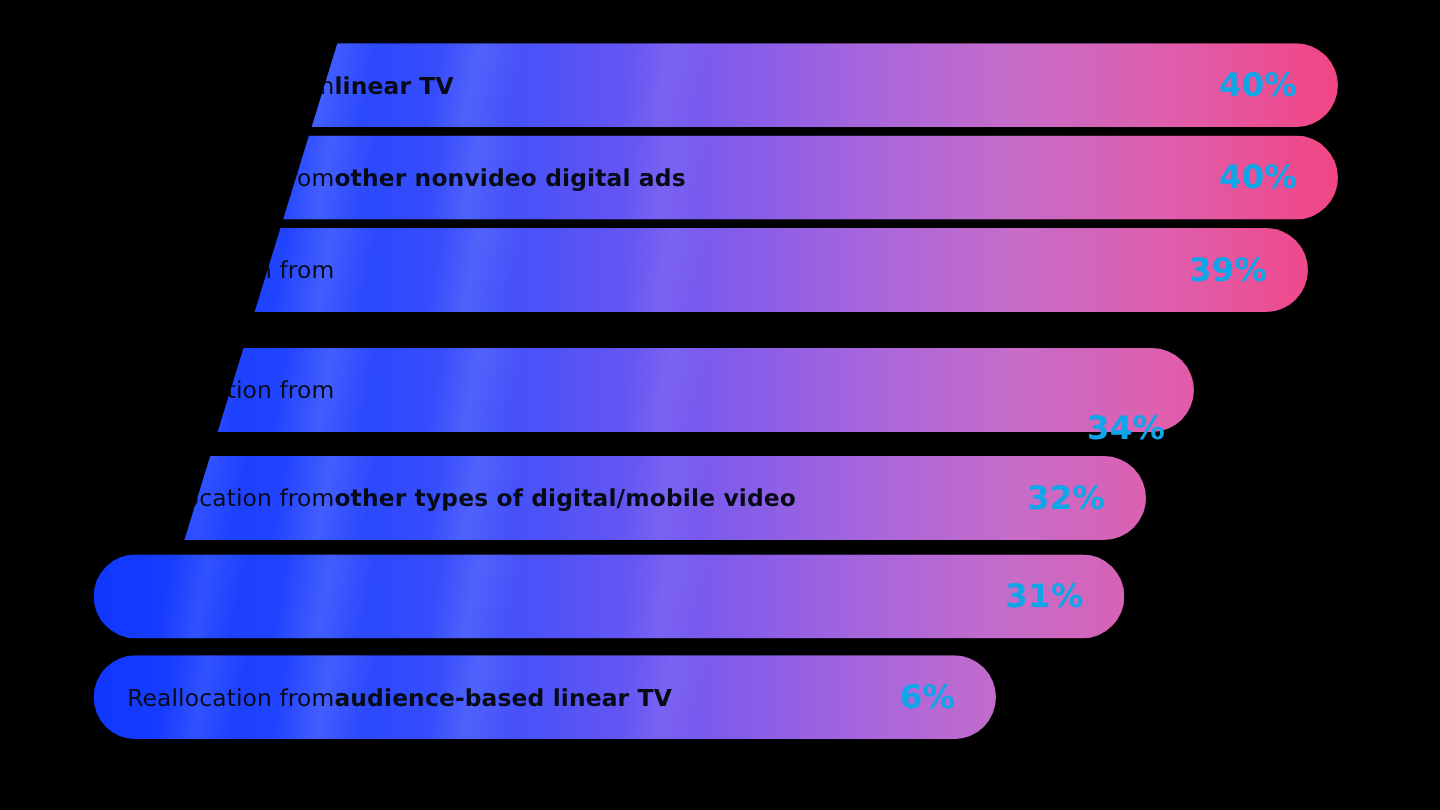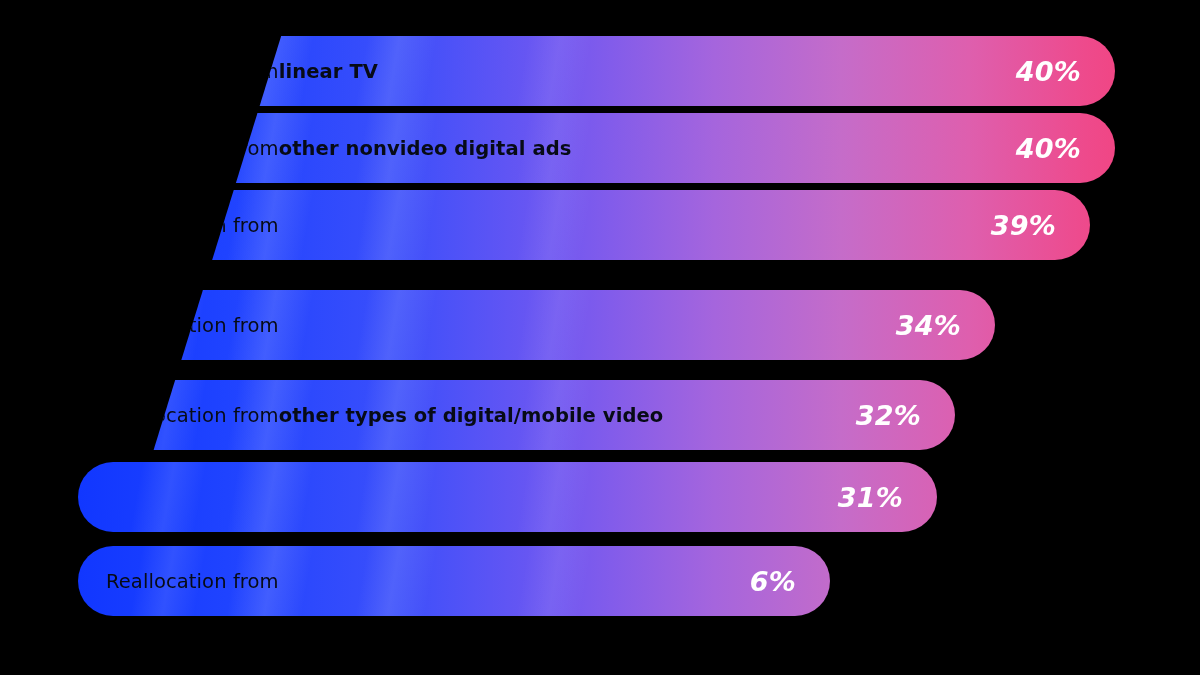--- a/index.html
+++ b/index.html
@@ -57,38 +57,38 @@
     font-size:19.5px;letter-spacing:0.1px;
     color:#070b16;white-space:nowrap;
   }
   .bar-label .lead{font-weight:400;}
   .bar-label .strong{font-weight:700;}
 
   .bar-value{
     position:absolute;top:0;height:100%;
     display:flex;align-items:center;
     font-size:27px;font-weight:700;letter-spacing:0.2px;
-    color:#ffffff;
-    font-style:italic;
+    color:#0ea5e9;
   }
 </style>
 </head>
 <body style="background: rgb(0, 0, 0);">
 
 <div id="chart-root">
 
   <div class="bars-layer" id="layer-full">
       <div class="bar-row" style="--bh: 70px; top: 462px; width: 859px; height: 70px;">
         <div class="bar-shape" style="width: 859px;"></div>
         <div class="bar-value" style="right: 34px;">31%</div>
       </div>
       <div class="bar-row" style="--bh: 70px; top: 546px; width: 752px; height: 70px;">
         <div class="bar-shape" style="width: 752px;"></div>
         <div class="bar-label">
           <span class="lead">Reallocation from </span>
+          <span class="strong">audience-based linear TV</span>
         </div>
         <div class="bar-value" style="right: 34px;">6%</div>
       </div>
     </div>
 
   <div class="wipe-clip">
     <div class="bars-layer" id="layer-wiped">
         <div class="bar-row" style="--bh: 70px; top: 36px; width: 1037px; height: 70px;">
           <div class="bar-shape" style="width: 1037px;"></div>
           <div class="bar-label">
@@ -110,21 +110,21 @@
           <div class="bar-label">
             <span class="lead">Reallocation from </span>
           </div>
           <div class="bar-value" style="right: 34px;">39%</div>
         </div>
         <div class="bar-row" style="--bh: 70px; top: 290px; width: 917px; height: 70px;">
           <div class="bar-shape" style="width: 917px;"></div>
           <div class="bar-label">
             <span class="lead">Reallocation from </span>
           </div>
-          <div class="bar-value" style="right: 34px;">34%</div>
+          <div class="bar-value" style="right: 24px; margin-top: 32px;">34%</div>
         </div>
         <div class="bar-row" style="--bh: 70px; top: 380px; width: 877px; height: 70px;">
           <div class="bar-shape" style="width: 877px;"></div>
           <div class="bar-label">
             <span class="lead">Reallocation from </span>
             <span class="strong">other types of digital/mobile video</span>
           </div>
           <div class="bar-value" style="right: 34px;">32%</div>
         </div>
       </div>

